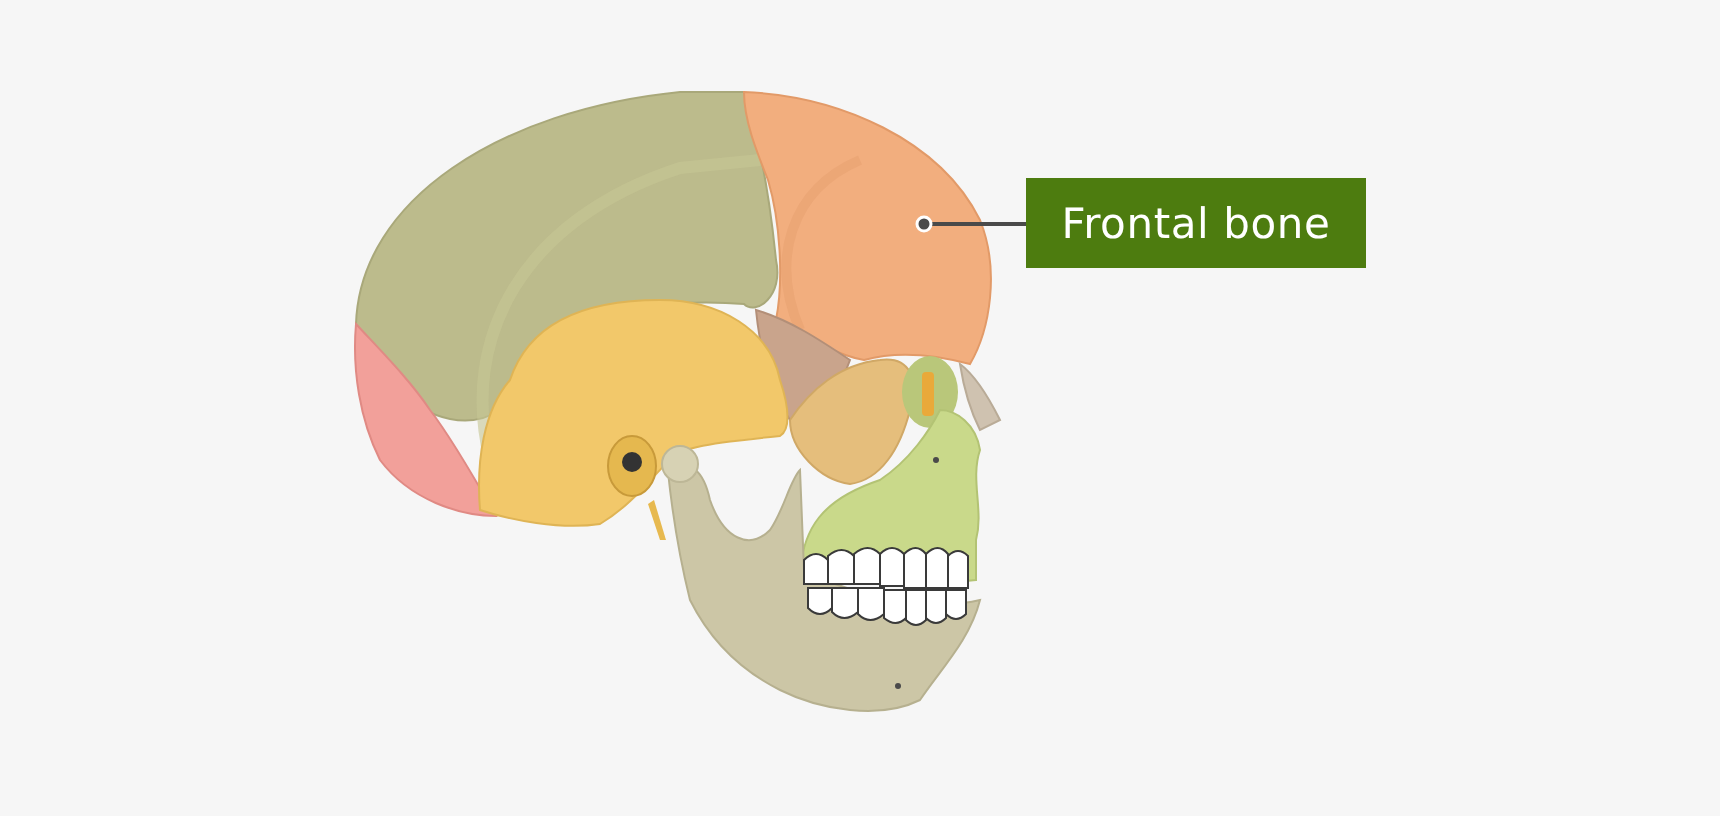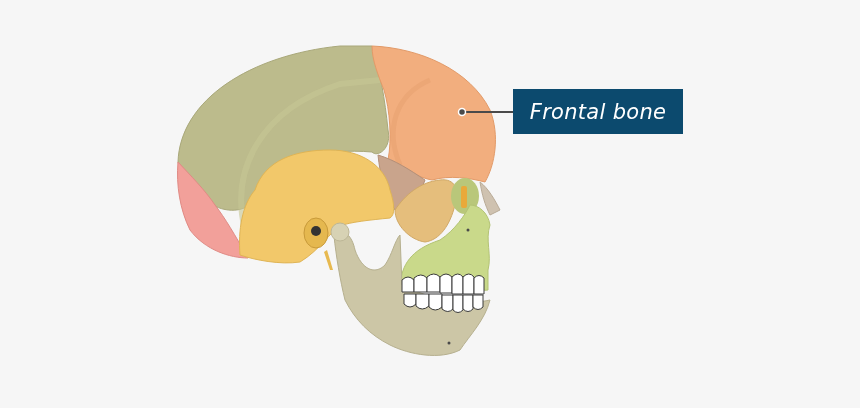--- a/index.html
+++ b/index.html
@@ -1,18 +1,18 @@
 <!DOCTYPE html>
 <html><head>
 <meta charset="utf-8">
 <style>
   html,body{margin:0;padding:0;}
   body{width:860px;height:408px;background:#f6f6f6;position:relative;overflow:hidden;font-family:"Liberation Sans",sans-serif;}
   #stage{position:absolute;left:0;top:0;width:860px;height:408px;}
-  .label-box{position:absolute;left:513px;top:89px;width:170px;height:45px;background:#0c4a6e;color:#ffffff;display:flex;align-items:center;justify-content:center;font-size:21px;letter-spacing:0.3px;font-family:"DejaVu Sans","Liberation Sans",sans-serif;font-style:italic;}
+  .label-box{position:absolute;left:513px;top:89px;width:170px;height:45px;background:#4d7c0f;color:#ffffff;display:flex;align-items:center;justify-content:center;font-size:21px;letter-spacing:0.3px;font-family:"DejaVu Sans","Liberation Sans",sans-serif;}
 </style>
 </head>
 <body>
 
 <div id="stage">
 <svg width="860" height="408" viewBox="0 0 860 408" xmlns="http://www.w3.org/2000/svg">
 
   <path d="M178,162 C180,100 250,55 340,46 L372,46 C380,70 385,100 388,130 C392,148 378,158 372,152 C350,150 320,152 300,156 C270,165 255,185 250,205 C235,215 215,210 200,196 C190,185 180,175 178,162 Z" fill="#bcbb8c" stroke="#a9a87a" stroke-width="1"></path>
 
   <path d="M245,230 C230,170 260,110 340,84 L380,80" fill="none" stroke="#c7c695" stroke-width="6" opacity="0.6"></path>

